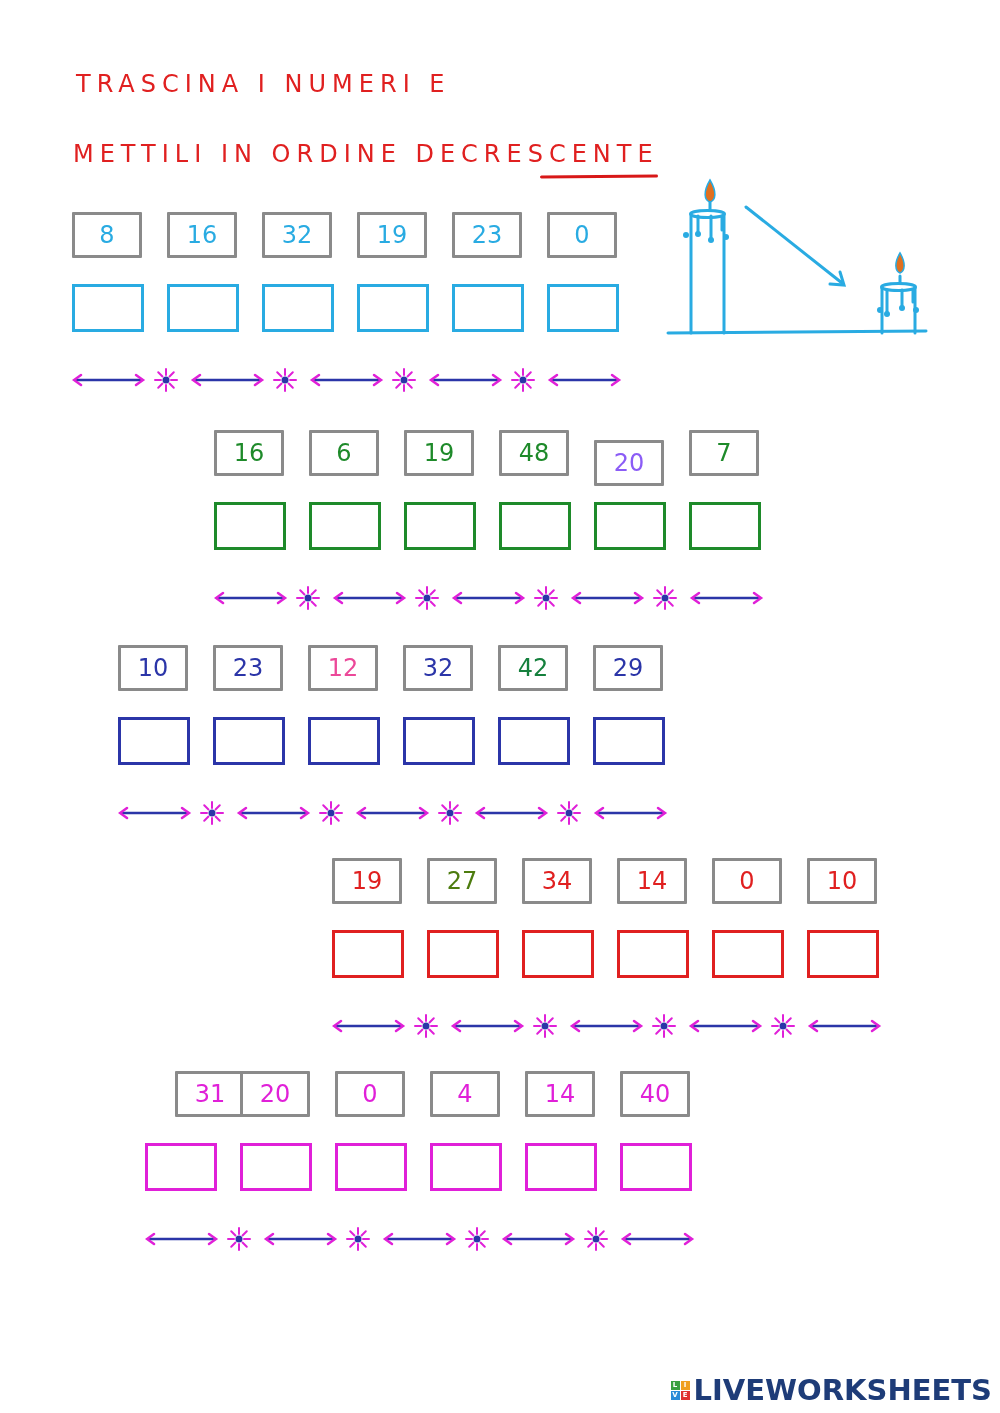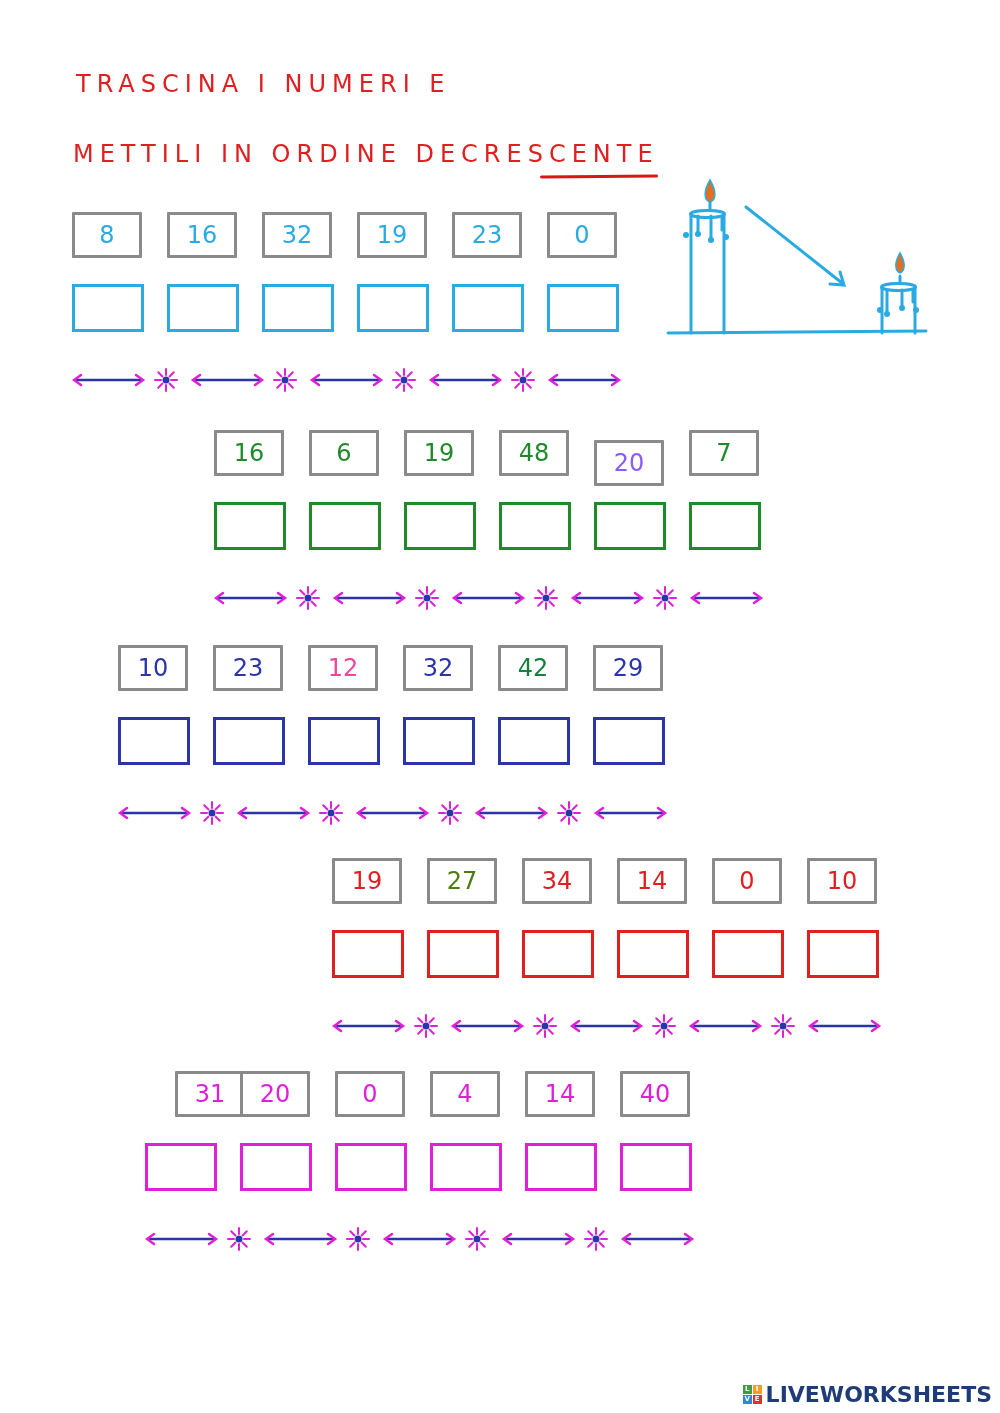--- a/index.html
+++ b/index.html
@@ -6,21 +6,21 @@
   body{width:1000px;height:1413px;position:relative;overflow:hidden;font-family:"DejaVu Sans",sans-serif;}
   .title{position:absolute;color:#e02020;font-family:"DejaVu Sans",sans-serif;font-size:24px;letter-spacing:6px;font-weight:normal;white-space:pre;transform:scaleY(1.05);}
   .title1{left:76px;top:70px;}
   .title2{left:73px;top:140px;}
   .underline{position:absolute;left:540px;top:175px;width:118px;height:3px;background:#d81818;border-radius:2px;transform:rotate(-0.6deg);}
   .tile{position:absolute;width:70px;height:46px;border:3px solid #8a8a8a;box-sizing:border-box;background:#fff;display:flex;align-items:center;justify-content:center;font-size:24px;cursor:grab;border-radius:1px;}
   .drop{position:absolute;width:72px;height:48px;border:3px solid;box-sizing:border-box;background:#fff;}
   .logo{position:absolute;right:8px;bottom:6px;display:flex;align-items:center;gap:4px;}
   .logo-mark{display:grid;grid-template-columns:9px 9px;grid-template-rows:9px 9px;gap:1px;}
   .logo-mark span{display:block;font-size:7px;line-height:9px;text-align:center;color:#fff;font-weight:bold;font-family:"DejaVu Sans",sans-serif;}
-  .logo-text{font-family:"DejaVu Sans",sans-serif;font-weight:bold;font-size:22px;color:#1e3c78;letter-spacing:0px;}
+  .logo-text{font-family:"DejaVu Sans",sans-serif;font-weight:bold;font-size:29px;color:#1e3c78;letter-spacing:0px;}
 </style>
 </head>
 <body>
 
 <div class="title title1">TRASCINA I NUMERI E</div>
 <div class="title title2">METTILI IN ORDINE DECRESCENTE</div>
 <div class="underline"></div>
 
 <svg style="position:absolute;left:660px;top:170px;" width="280" height="180" viewBox="0 0 280 180">
   <g fill="none" stroke="#29abe2" stroke-width="3" stroke-linecap="round">

